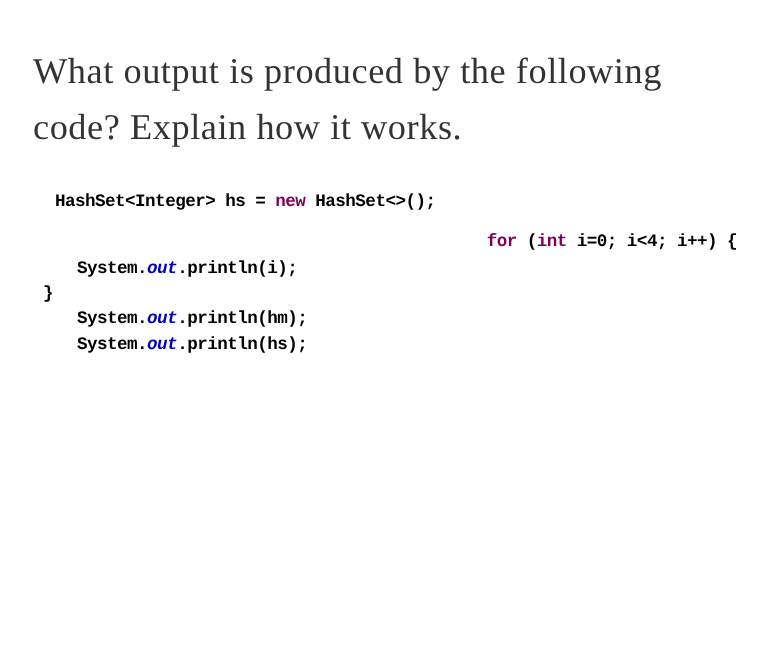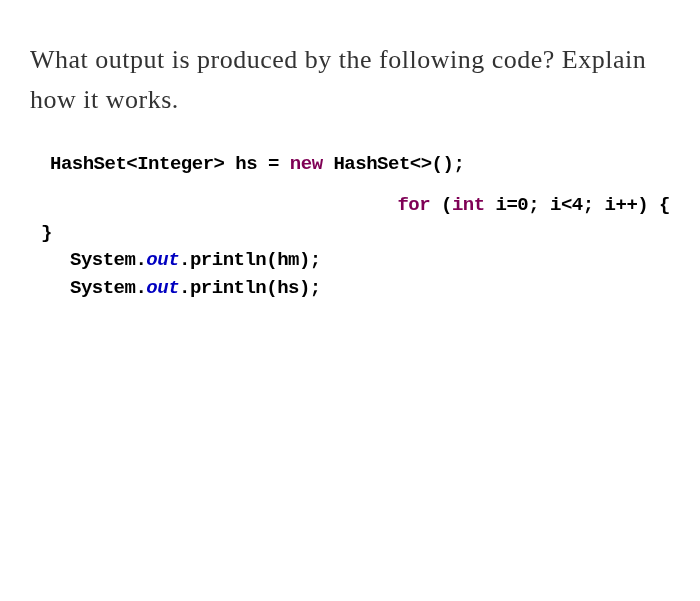--- a/index.html
+++ b/index.html
@@ -8,29 +8,29 @@
       box-sizing: border-box;
     }
     body {
       width: 700px;
       height: 601px;
       background: #ffffff;
       font-family: Georgia, 'Times New Roman', serif;
       padding: 40px 30px;
     }
     .question {
-      font-size: 26px;
+      font-size: 33px;
       line-height: 1.55;
       color: #333333;
       letter-spacing: 0.5px;
       margin-bottom: 30px;
     }
     .code-block {
       font-family: 'Courier New', Courier, monospace;
-      font-size: 19px;
+      font-size: 16px;
       line-height: 1.45;
       color: #000000;
       padding-left: 20px;
       font-weight: bold;
       letter-spacing: -0.5px;
     }
     .indent1 {
       padding-left: 0px;
     }
     .indent2 {
@@ -54,16 +54,17 @@
   </style>
 </head>
 <body>
 
 <div class="question">What output is produced by the following code? Explain how it works.</div>
 
 <div class="code-block">
   <div class="code-line indent1"><span>HashSet&lt;Integer&gt; hs = </span><span class="kw">new</span><span> HashSet&lt;&gt;();</span></div>
   <div class="gap"></div>
   <div class="code-line" style="padding-left:0; margin-left:-20px;text-align:right;"> <span class="kw">for</span><span> (</span><span class="kw">int</span><span> i=0; i&lt;4; i++) {</span></div>
+  <div class="code-line indent2" style="margin-left:-20px;"><span>System.</span><span class="out">out</span><span>.println(i);</span></div>
   <div class="code-line" style="margin-left:-20px;"> <span>}</span></div>
   <div class="code-line indent2" style="margin-left:-20px;"><span>System.</span><span class="out">out</span><span>.println(hm);</span></div>
   <div class="code-line indent2" style="margin-left:-20px;"><span>System.</span><span class="out">out</span><span>.println(hs);</span></div>
 </div>
 
 </body></html>

